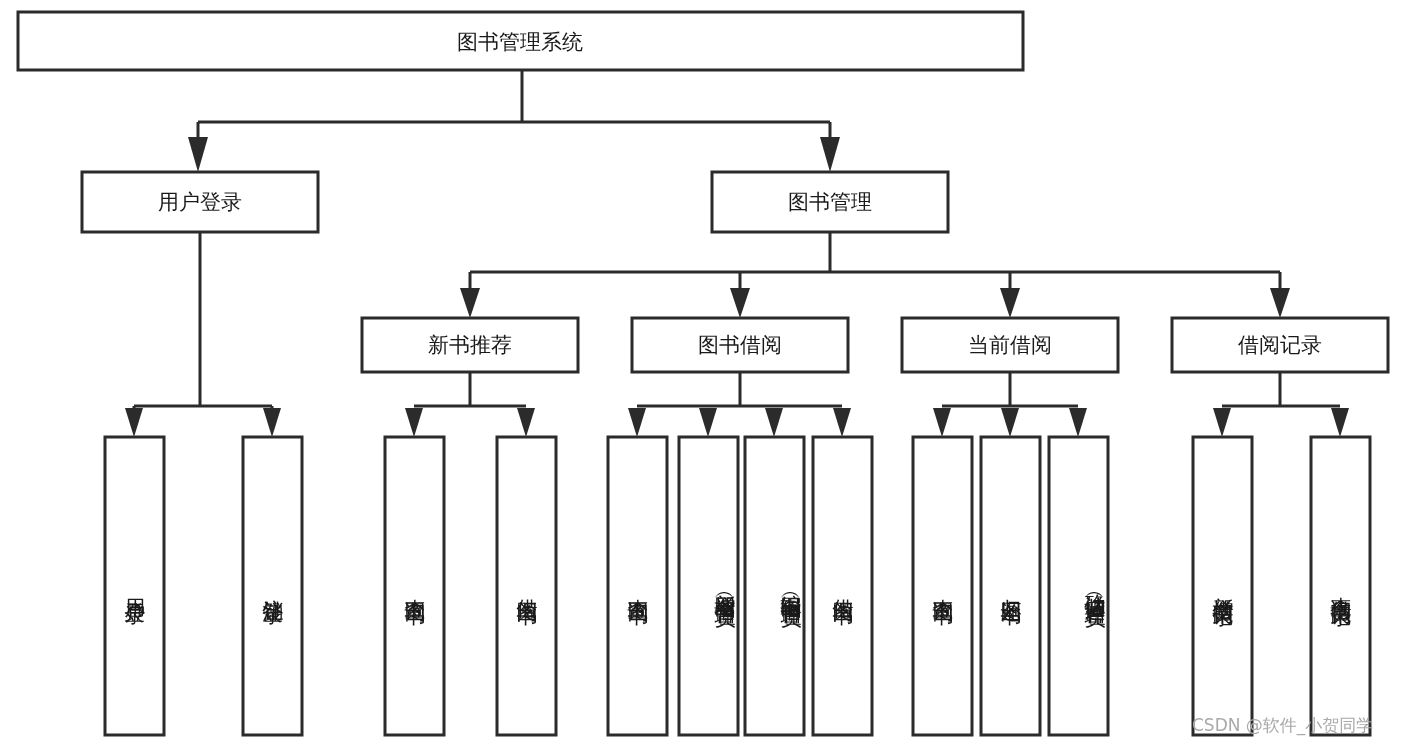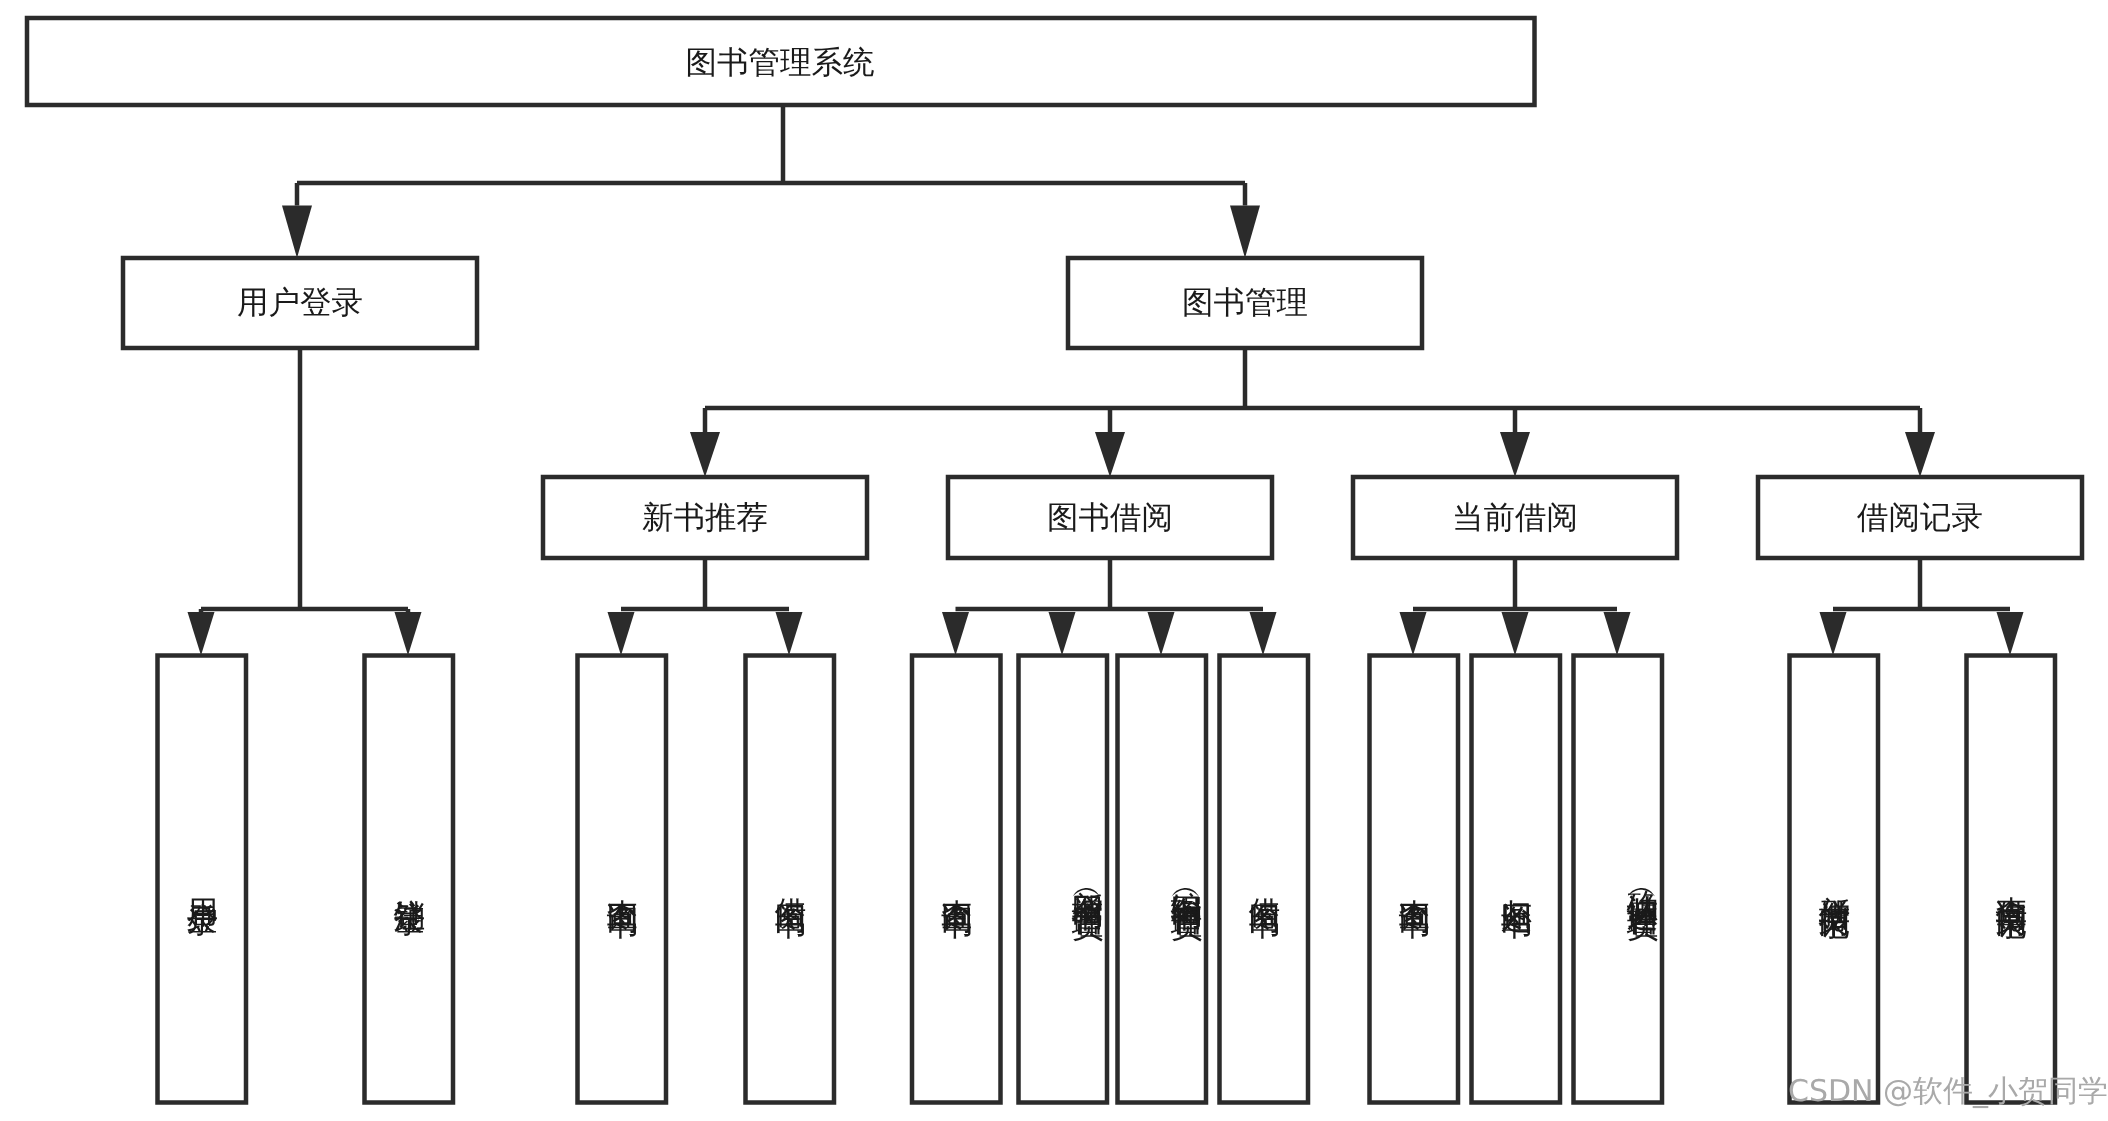--- a/index.html
+++ b/index.html
@@ -58,21 +58,21 @@
     line-height: 1.28;
     letter-spacing: 2px;
     color: #1a1a1a;
     white-space: nowrap;
     text-align: center;
     pointer-events: none;
   }
   .watermark {
     position: absolute;
     font-family: "DejaVu Sans", "Liberation Sans", sans-serif;
-    font-size: 20px;
+    font-size: 17px;
     color: #a9a9a9;
     white-space: nowrap;
   }
 </style>
 </head>
 <body>
 
 <div id="diagram-root">
 
   <svg class="diagram-canvas" viewBox="0 0 1405 747" xmlns="http://www.w3.org/2000/svg">

